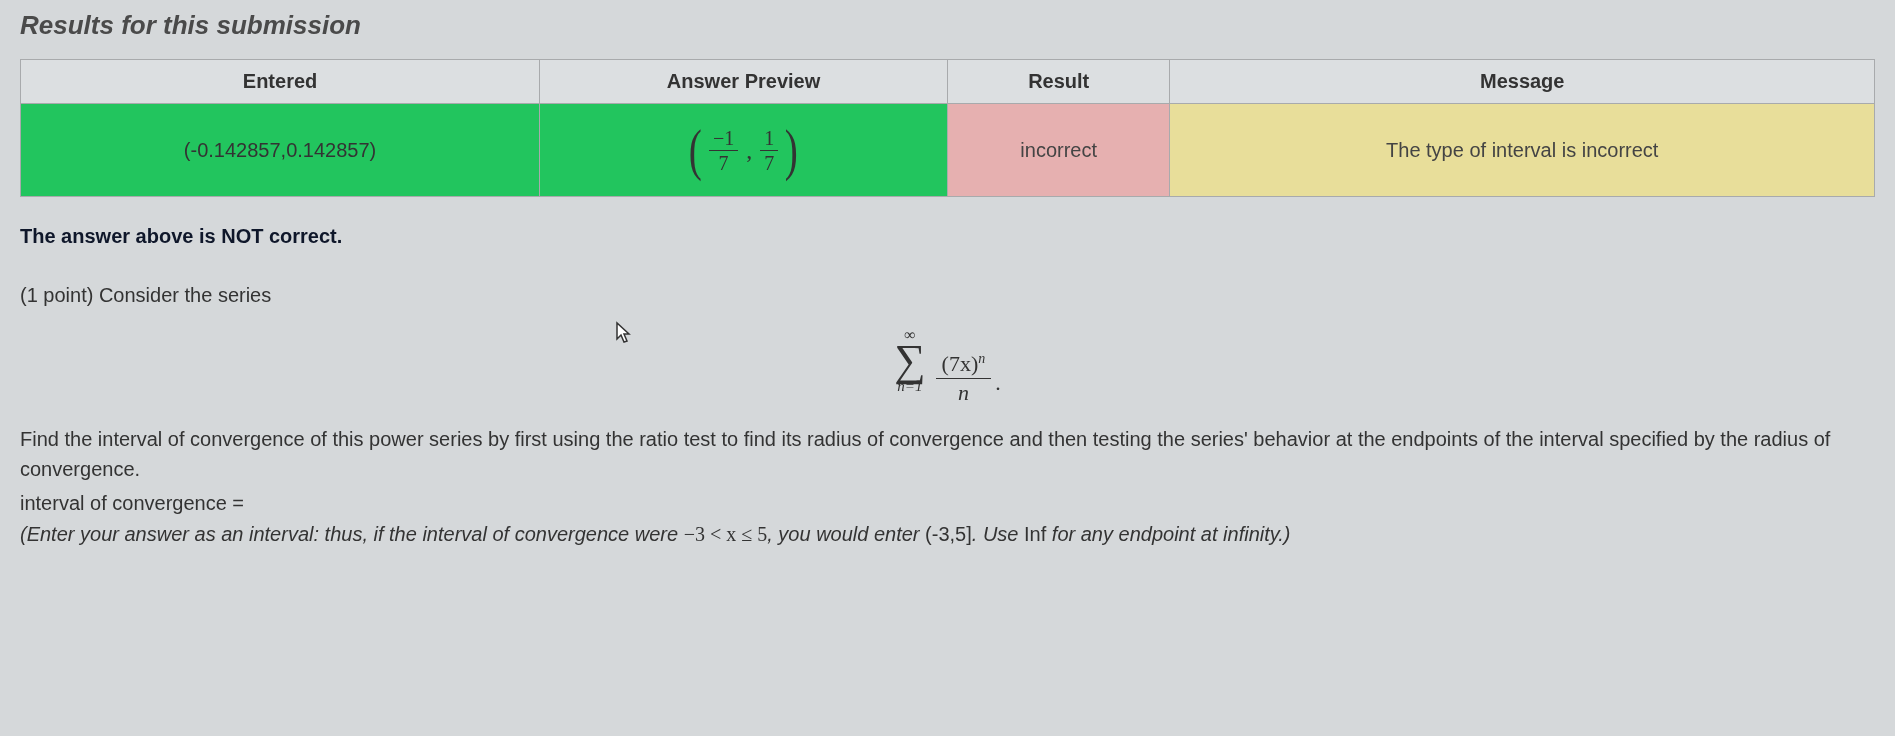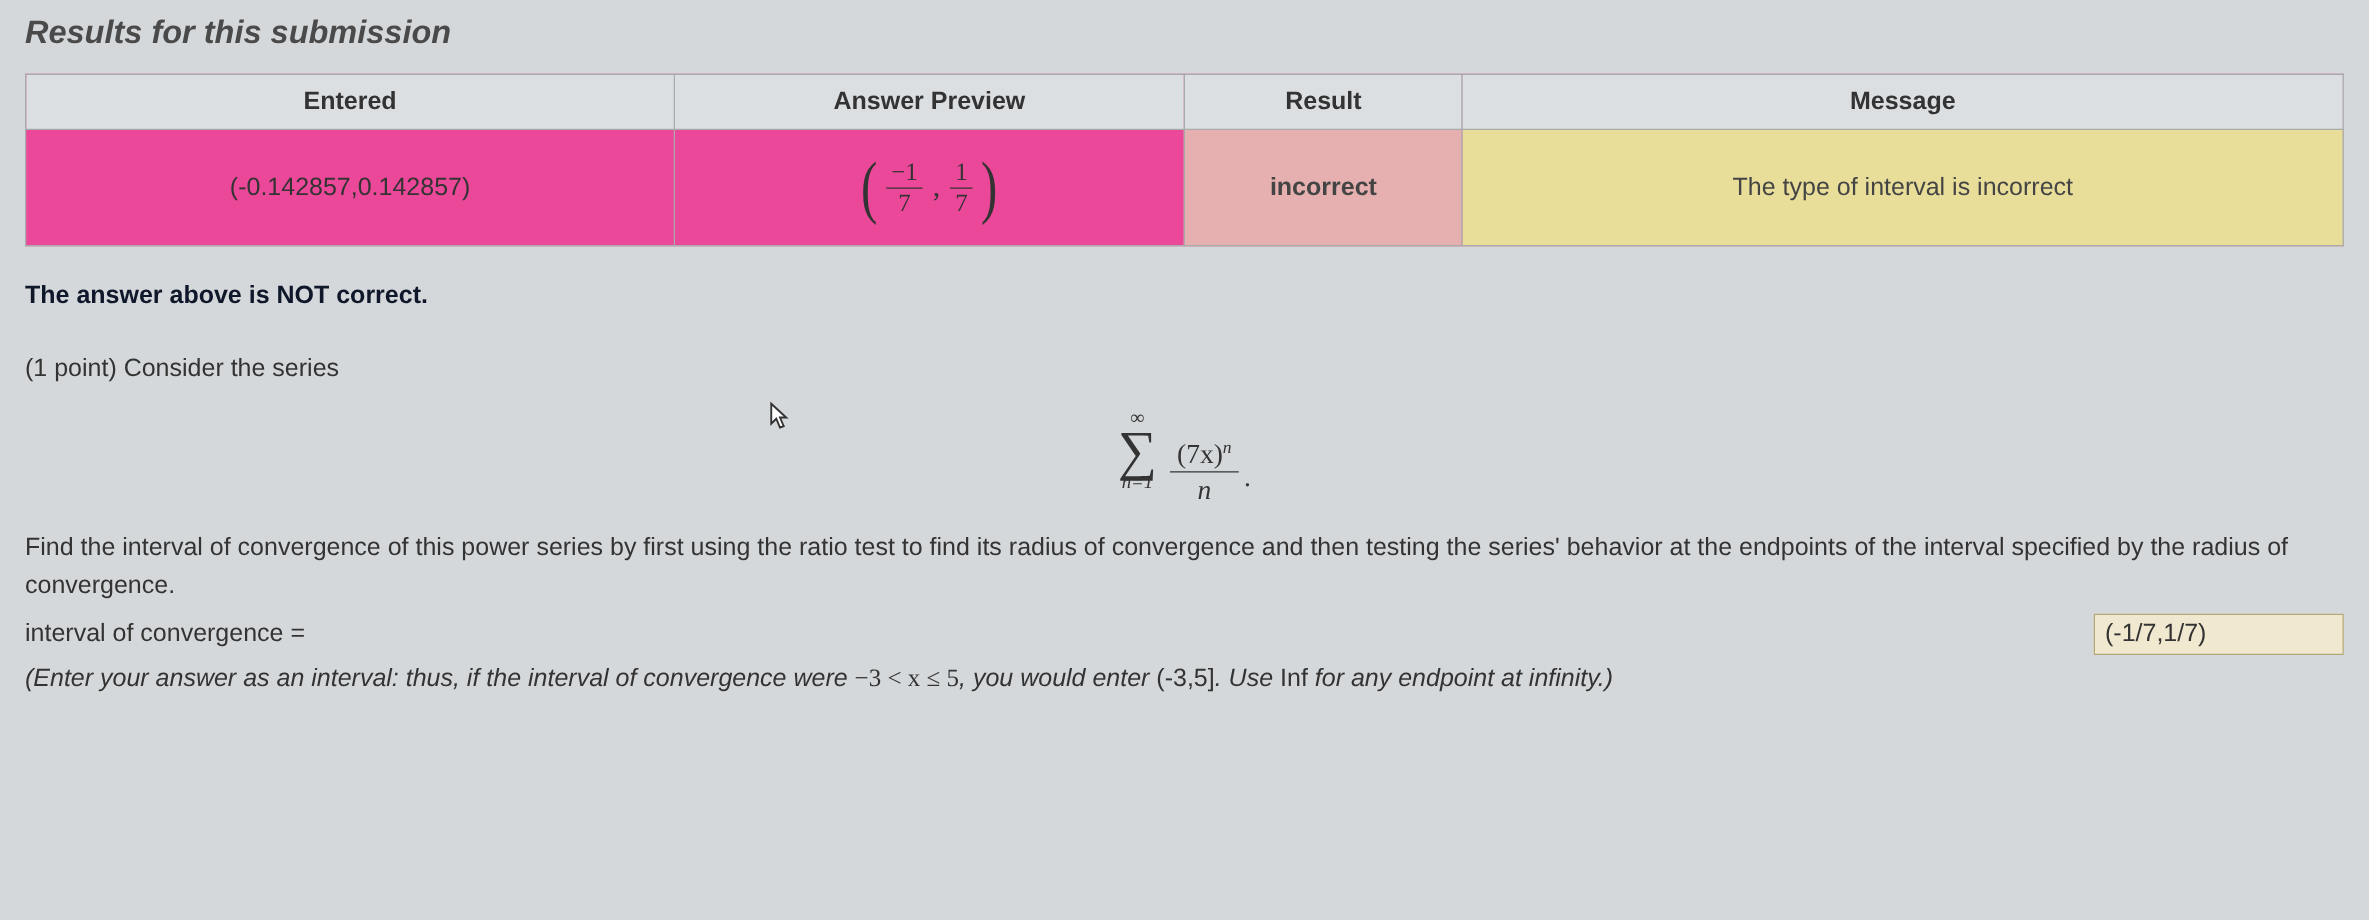--- a/index.html
+++ b/index.html
@@ -17,21 +17,21 @@
     .heading {
       font-size: 26px;
       font-weight: bold;
       color: #4a4a4a;
       margin-bottom: 18px;
       font-style: italic;
     }
     table.results {
       width: 100%;
       border-collapse: collapse;
-      background: #ec4899;
+      background: #22c55e;
     }
     table.results th {
       border: 1px solid #a8aaac;
       background: #dcdfe1;
       font-weight: bold;
       color: #333;
       padding: 10px;
       font-size: 20px;
       text-align: center;
     }
@@ -42,21 +42,20 @@
       font-size: 20px;
       vertical-align: middle;
     }
     .col-entered { width: 28%; }
     .col-preview { width: 22%; }
     .col-result { width: 12%; }
     .col-message { width: 38%; }
     .cell-incorrect {
       background: #e6b0b0;
       color: #444;
-      font-weight: bold;
     }
     .cell-message {
       background: #e8de9a;
       color: #444;
     }
     .math-paren {
       display: inline-flex;
       align-items: center;
       font-family: "Times New Roman", serif;
       font-size: 24px;
@@ -170,22 +169,21 @@
       color: #333;
       line-height: 1.5;
       margin-bottom: 8px;
     }
     .answer-line {
       font-size: 20px;
       color: #333;
       margin-bottom: 8px;
       display: flex;
       align-items: center;
-      gap: 4px;
-      justify-content: space-between;
+      gap: 16px;
     }
     .answer-input {
       font-size: 20px;
       padding: 4px 8px;
       border: 1px solid #b5a878;
       background: #f0e9cf;
       width: 200px;
       font-family: inherit;
       color: #333;
     }
@@ -263,18 +261,17 @@
       <span class="series-den">n</span>
     </span>
     <span class="period">.</span>
   </span>
 </div>
 
 <div class="problem-text">Find the interval of convergence of this power series by first using the ratio test to find its radius of convergence and then testing the series' behavior at the endpoints of the interval specified by the radius of convergence.</div>
 
 <div class="answer-line">
   <span>interval of convergence =</span>
-  <input type="text" class="answer-input" value="(-1/7,1/7)" style="">
 </div>
 
 <div class="hint-text">
   <span>(Enter your answer as an interval: thus, if the interval of convergence were </span><span class="math-inline">−3 &lt; x ≤ 5</span><span>, you would enter </span><span class="nonitalic">(-3,5]</span><span>. Use </span><span class="nonitalic">Inf</span><span> for any endpoint at infinity.)</span>
 </div>
 
 </body></html>

